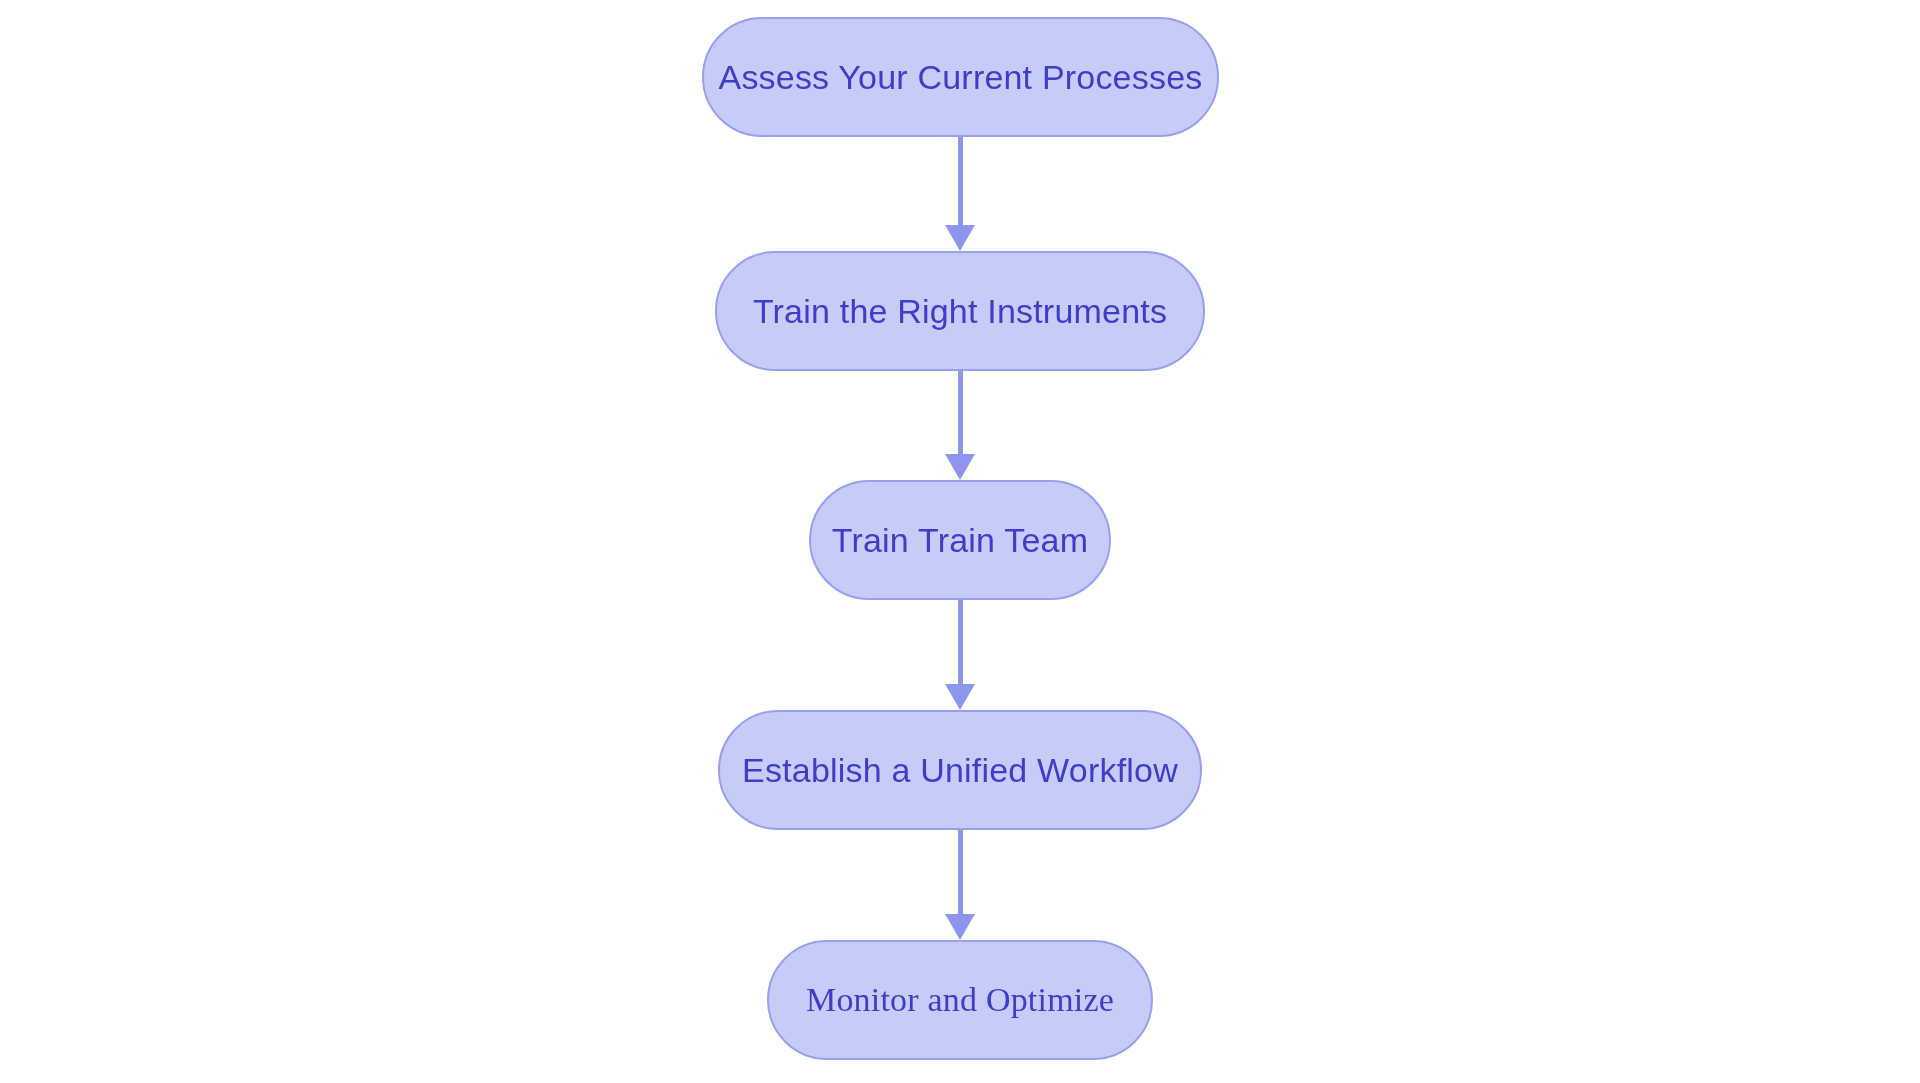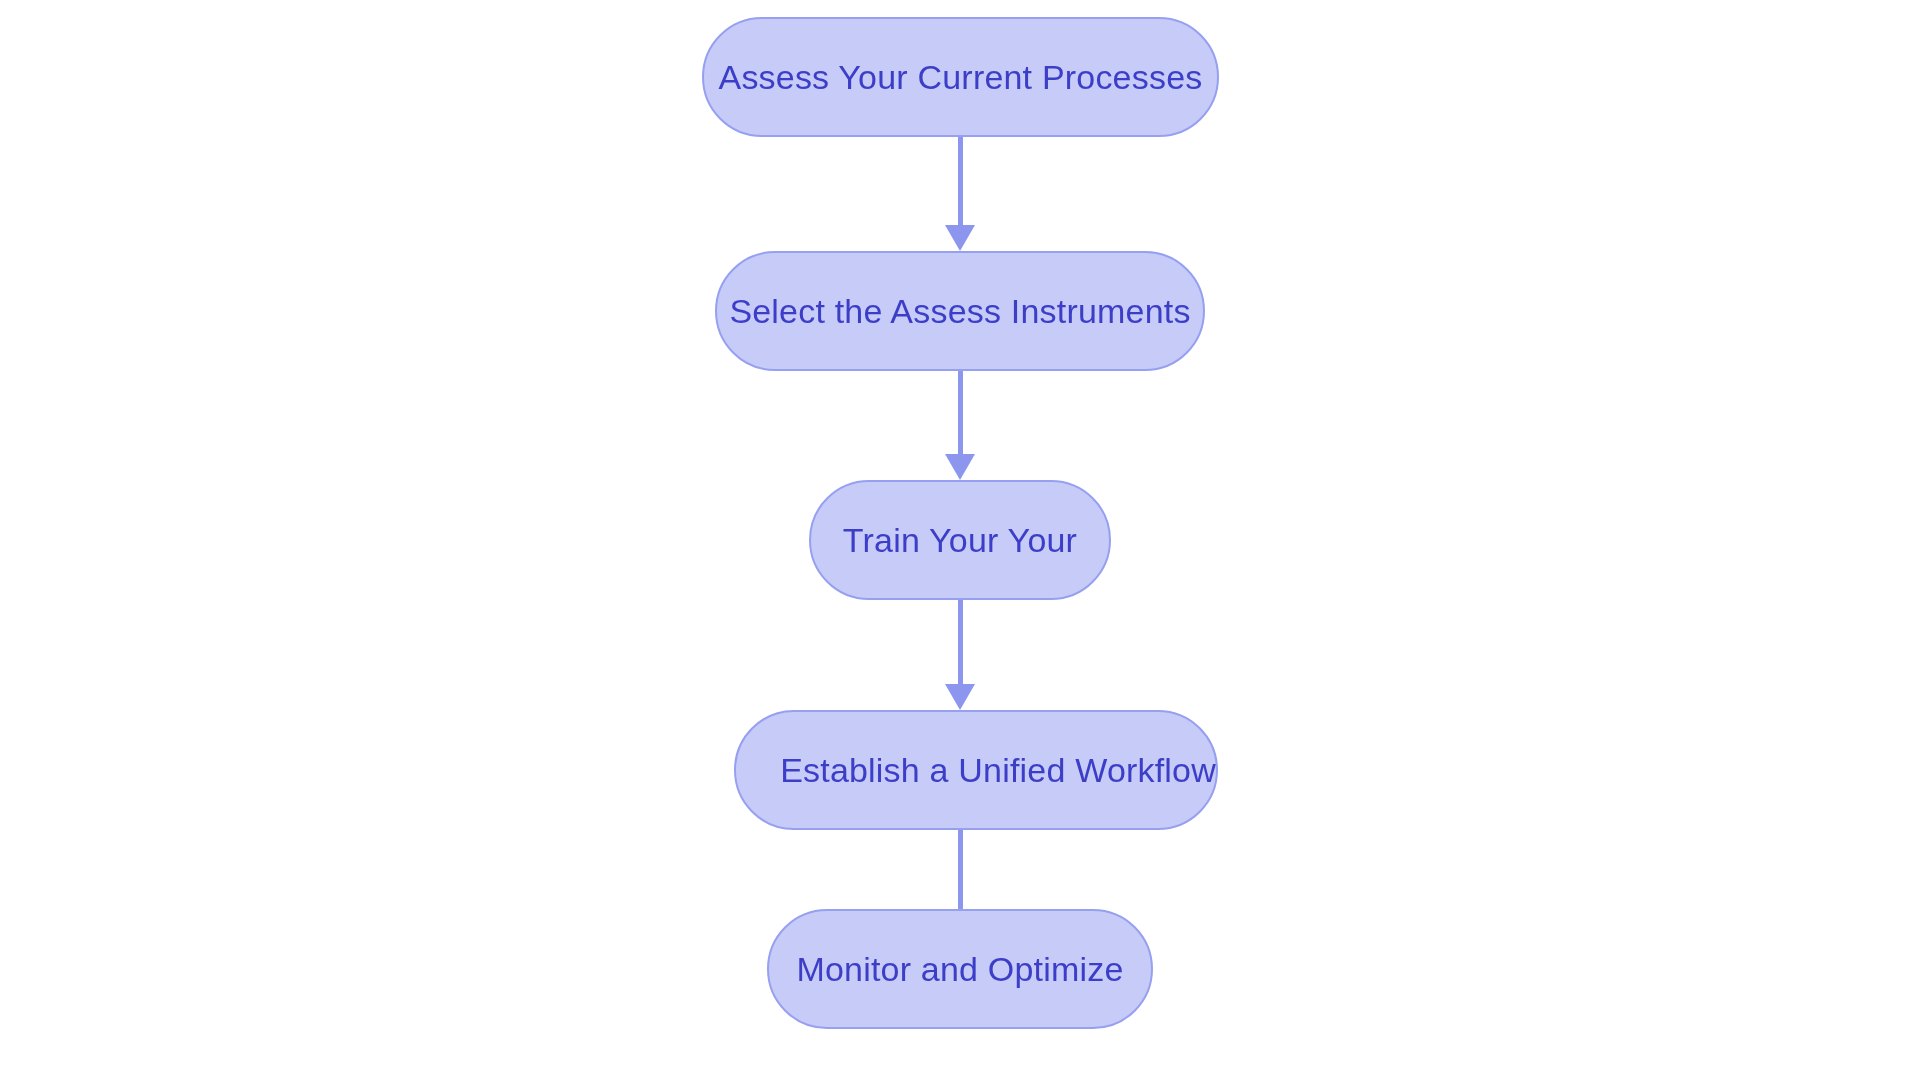--- a/index.html
+++ b/index.html
@@ -30,22 +30,22 @@
     color: var(--node-text);
     font-size: 34px;
     font-weight: 400;
     letter-spacing: 0.2px;
     white-space: nowrap;
     text-align: center;
   }
   .node-1 { left: 702px; top: 17px;  width: 517px; }
   .node-2 { left: 715px; top: 251px; width: 490px; }
   .node-3 { left: 809px; top: 480px; width: 302px; }
-  .node-4 { left: 734px; top: 710px; width: 484px; justify-content: flex-end; }
-  .node-5 { left: 767px; top: 909px; width: 386px; }
+  .node-4 { left: 718px; top: 710px; width: 484px; }
+  .node-5 { left: 767px; top: 940px; width: 386px; font-family: Liberation Serif, serif; }
 
   .connector {
     position: absolute;
     left: 945px;            
     width: 30px;
   }
   .connector-1 { top: 137px; height: 114px; }
   .connector-2 { top: 371px; height: 109px; }
   .connector-3 { top: 600px; height: 110px; }
   .connector-4 { top: 830px; height: 110px; }
@@ -77,30 +77,30 @@
   <div class="node node-1">
     <span class="node-label">Assess Your Current Processes</span>
   </div>
 
   <div class="connector connector-1">
     <span class="arrow-line"></span>
     <span class="arrow-head"></span>
   </div>
 
   <div class="node node-2">
-    <span class="node-label">Select the Assess Instruments</span>
+    <span class="node-label">Train the Right Instruments</span>
   </div>
 
   <div class="connector connector-2">
     <span class="arrow-line"></span>
     <span class="arrow-head"></span>
   </div>
 
   <div class="node node-3">
-    <span class="node-label">Train Your Your</span>
+    <span class="node-label">Train Train Team</span>
   </div>
 
   <div class="connector connector-3">
     <span class="arrow-line"></span>
     <span class="arrow-head"></span>
   </div>
 
   <div class="node node-4">
     <span class="node-label">Establish a Unified Workflow</span>
   </div>

